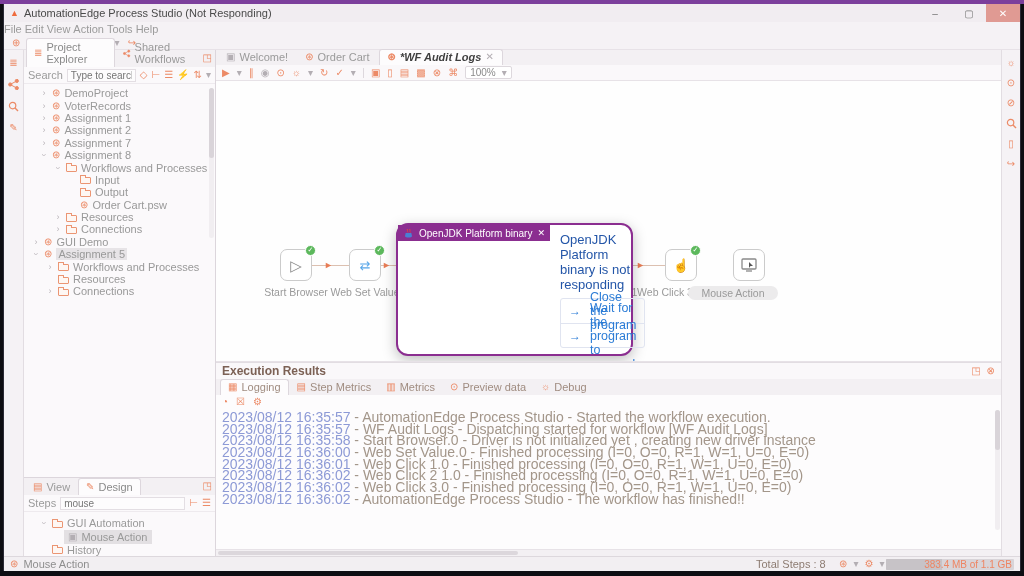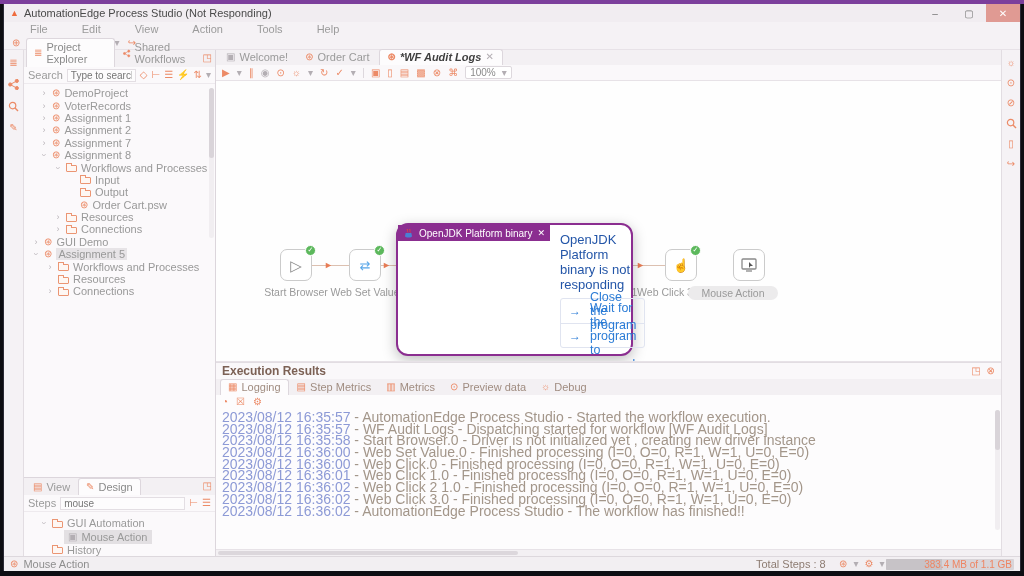--- a/index.html
+++ b/index.html
@@ -9,21 +9,21 @@
 .i{font-style:normal;color:#ec8a66;font-size:10px;line-height:1;display:inline-block}
 .gi{color:#b3aeb3}
 
 .tbar{height:18px;background:#f1edf1;display:flex;align-items:center;padding-left:6px;flex:none}
 .tbar .logo{color:#ef6b3d;font-size:9px;margin-right:5px}
 .tbar .ttl{color:#4a4a4a;font-size:11px}
 .wbtns{margin-left:auto;display:flex;height:18px}
 .wbtn{width:34px;height:18px;display:flex;align-items:center;justify-content:center;color:#777;font-size:10px}
 .wbtn.close{background:#e09a93;color:#fff}
 
-.menubar{height:14px;display:flex;align-items:center;gap:34px;padding-left:26px;background:#f5f2f5;flex:none}
+.menubar{height:14px;display:flex;align-items:center;gap:3px;padding-left:0;background:#f5f2f5;flex:none}
 .menubar span{color:#9b9b9b;font-size:11px}
 
 .mtools{height:14px;display:flex;align-items:center;gap:8px;padding-left:8px;background:#f5f2f5;border-bottom:1px solid #e7e2e7;flex:none}
 
 .main{flex:1;display:flex;min-height:0}
 .lstrip{width:20px;border-right:1px solid #e2dde2;display:flex;flex-direction:column;align-items:center;padding-top:8px;gap:11px;background:#f5f2f5;flex:none}
 .rstrip{width:19px;border-left:1px solid #e2dde2;display:flex;flex-direction:column;align-items:center;padding-top:8px;gap:10px;background:#f5f2f5;flex:none}
 .lpanel{width:192px;border-right:1px solid #dcd6dc;display:flex;flex-direction:column;background:#fbf9fb;flex:none}
 
 .ptabs{height:17px;display:flex;align-items:flex-end;padding:0 2px;gap:1px;background:#f3f0f3;flex:none;position:relative}
@@ -452,21 +452,20 @@
         <div class="extools">
           <span class="i">◔</span>
           <span class="i">☒</span>
           <span class="i">⚙</span>
         </div>
         <div class="logs">
           <div class="lrow"><span class="ltime">2023/08/12 16:35:57</span><span class="lmsg"> - AutomationEdge Process Studio - Started the workflow execution.</span></div>
           <div class="lrow"><span class="ltime">2023/08/12 16:35:57</span><span class="lmsg"> - WF Audit Logs - Dispatching started for workflow [WF Audit Logs]</span></div>
           <div class="lrow"><span class="ltime">2023/08/12 16:35:58</span><span class="lmsg"> - Start Browser.0 - Driver is not initialized yet , creating new driver instance</span></div>
           <div class="lrow"><span class="ltime">2023/08/12 16:36:00</span><span class="lmsg"> - Web Set Value.0 - Finished processing (I=0, O=0, R=1, W=1, U=0, E=0)</span></div>
-          <div class="lrow"><span class="ltime">2023/08/12 16:36:00</span><span class="lmsg"> - Web Click.0 - Finished processing (I=0, O=0, R=1, W=1, U=0, E=0)</span></div>
           <div class="lrow"><span class="ltime">2023/08/12 16:36:01</span><span class="lmsg"> - Web Click 1.0 - Finished processing (I=0, O=0, R=1, W=1, U=0, E=0)</span></div>
           <div class="lrow"><span class="ltime">2023/08/12 16:36:02</span><span class="lmsg"> - Web Click 2 1.0 - Finished processing (I=0, O=0, R=1, W=1, U=0, E=0)</span></div>
           <div class="lrow"><span class="ltime">2023/08/12 16:36:02</span><span class="lmsg"> - Web Click 3.0 - Finished processing (I=0, O=0, R=1, W=1, U=0, E=0)</span></div>
           <div class="lrow"><span class="ltime">2023/08/12 16:36:02</span><span class="lmsg"> - AutomationEdge Process Studio - The workflow has finished!!</span></div>
           <div class="vscroll" style="height:120px;top:2px">
               <div class="vthumb" style="height:40px"></div>
             </div>
         </div>
         <div class="hscroll">
             <div class="hthumb"></div>

